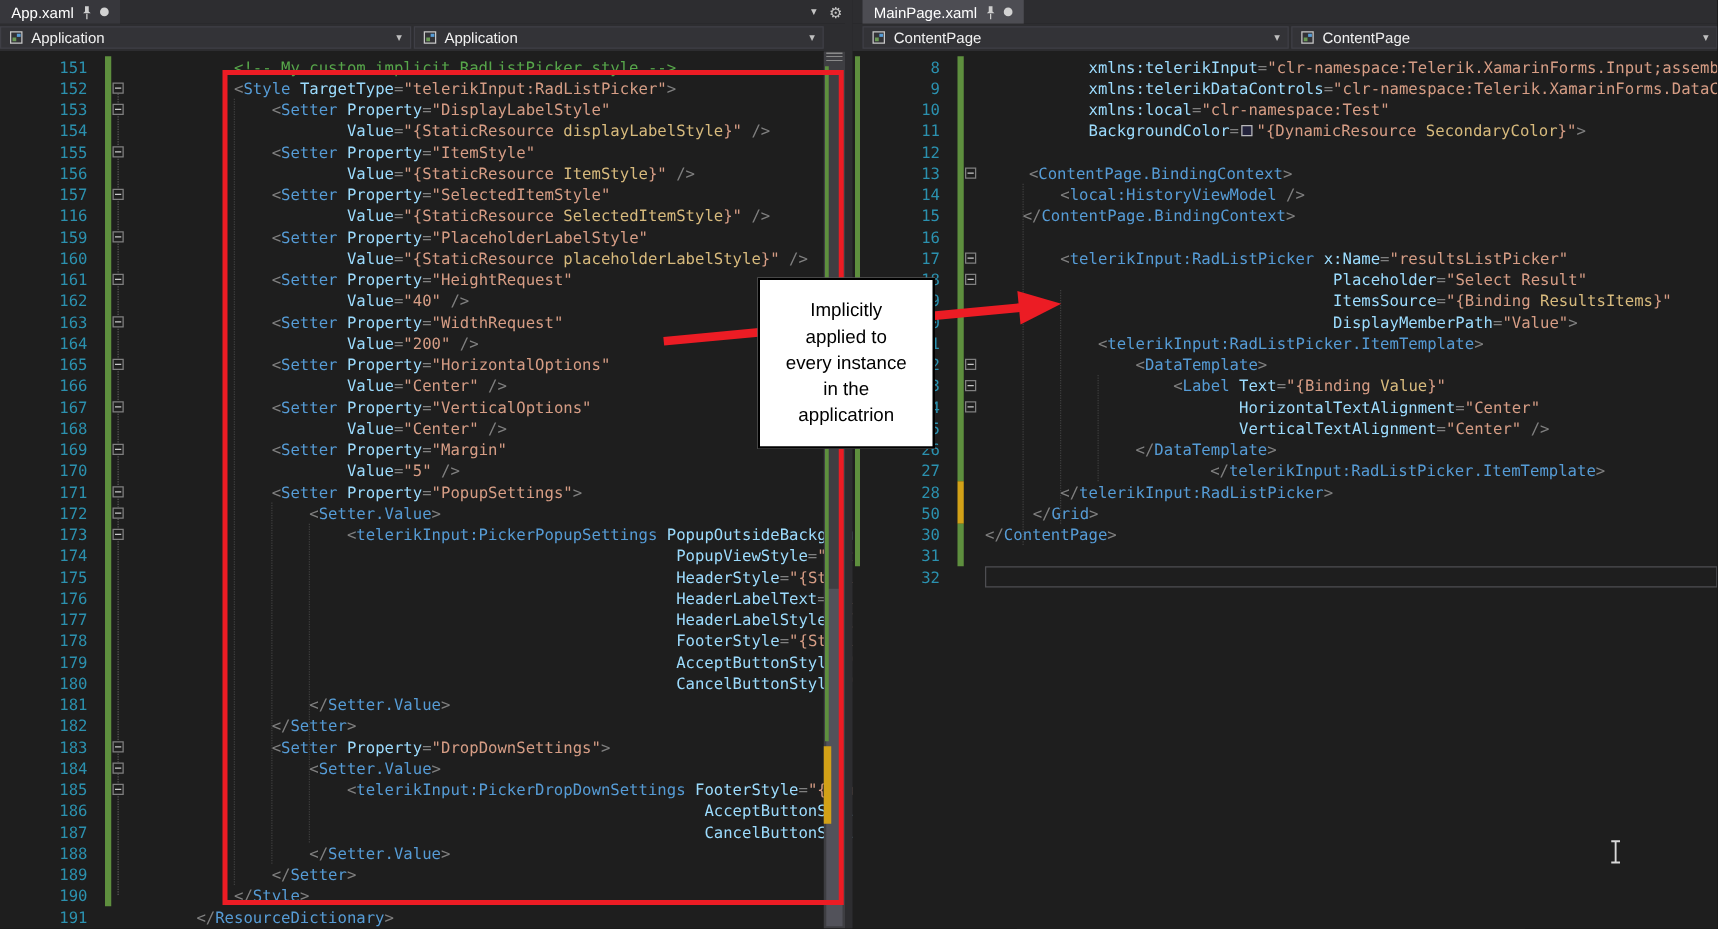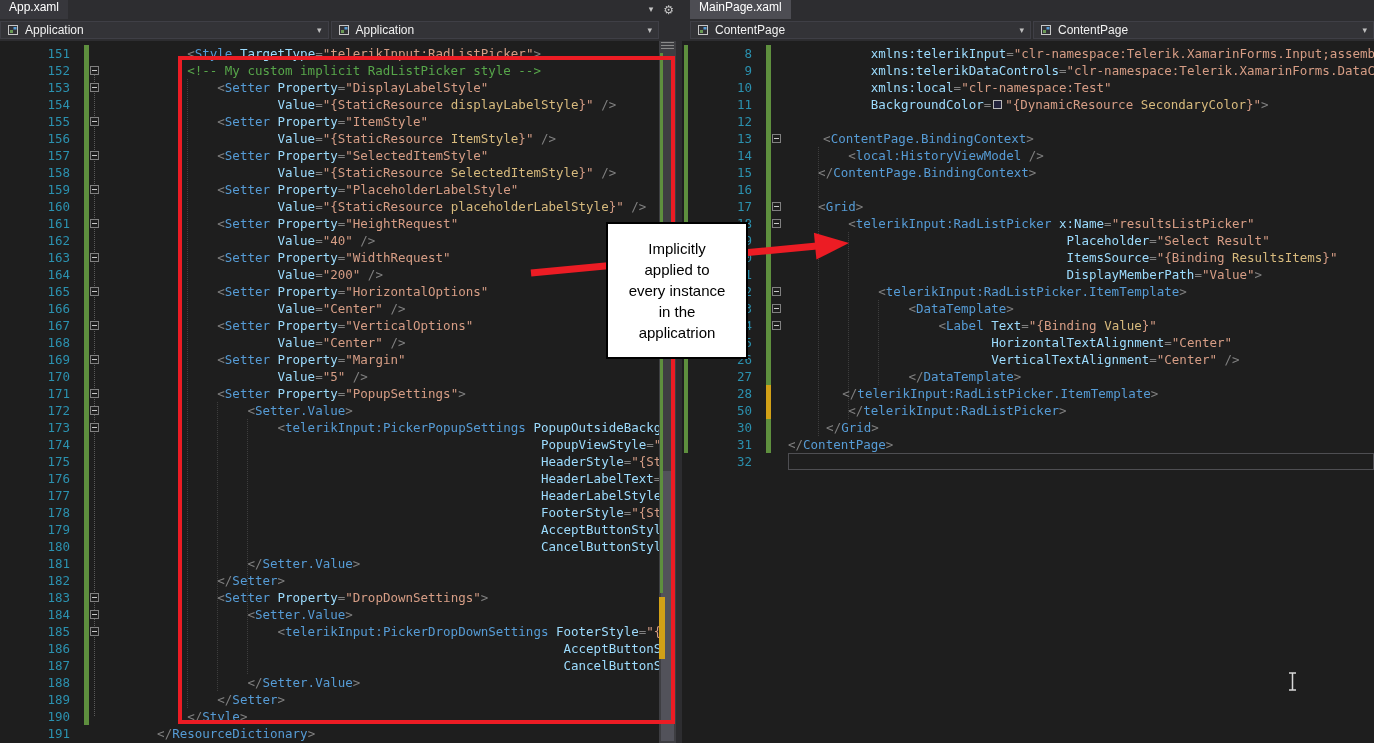--- a/index.html
+++ b/index.html
@@ -10,21 +10,21 @@
     font-family:"Liberation Sans", sans-serif;
   }
   .group { position:absolute; top:0; bottom:0; }
   .group.left  { left:0;    width:682px; }
   .group.right { left:682px; width:692px; }
 
   .tabbar {
     position:absolute; top:0; left:0; right:0; height:19px;
     background:var(--chrome,#2D2D30); display:flex; align-items:stretch;
   }
-  .tab { display:flex; align-items:center; gap:6px; padding:0 9px; font-size:12px; color:#FFFFFF;flex-direction:column; }
+  .tab { display:flex; align-items:center; gap:6px; padding:0 9px; font-size:12px; color:#FFFFFF; }
   .tab.tabL { background:var(--tabL,#37373C); }
   .tab.tabR { background:var(--tabR,#4D4D53); margin-left:8px; }
   .dot { width:7px; height:7px; border-radius:50%; background:#D2D2D2; }
   .tabbar-right { margin-left:auto; display:flex; align-items:center; gap:10px; padding-right:8px; color:#C5C5C5; }
   .tbicon { font-size:12px; line-height:1; }
   .tbicon.chev { font-size:9px; }
 
   .navbar {
     position:absolute; top:19px; left:0; right:0; height:22px;
     background:var(--chrome,#2D2D30); display:flex; gap:2px; padding:2px 0;
@@ -131,21 +131,21 @@
     </div>
     <div class="editor" id="ed-left">
       <div class="nums">
           <div class="num">151</div>
           <div class="num">152</div>
           <div class="num">153</div>
           <div class="num">154</div>
           <div class="num">155</div>
           <div class="num">156</div>
           <div class="num">157</div>
-          <div class="num">158</div>
+          <div class="num">116</div>
           <div class="num">159</div>
           <div class="num">160</div>
           <div class="num">161</div>
           <div class="num">162</div>
           <div class="num">163</div>
           <div class="num">164</div>
           <div class="num">165</div>
           <div class="num">166</div>
           <div class="num">167</div>
           <div class="num">168</div>
@@ -190,22 +190,22 @@
           <div class="obox" style="top: 280px;"></div>
           <div class="obox" style="top: 314px;"></div>
           <div class="obox" style="top: 348px;"></div>
           <div class="obox" style="top: 365px;"></div>
           <div class="obox" style="top: 382px;"></div>
           <div class="obox" style="top: 552px;"></div>
           <div class="obox" style="top: 569px;"></div>
           <div class="obox" style="top: 586px;"></div>
         </div>
       <div class="code">
+          <div class="crow" style="padding-left: 127px;"><span class="tk-c">        &lt;!-- My custom implicit RadListPicker style --&gt;</span></div>
           <div class="crow" style="padding-left: 127px;"><span class="tk-d">        &lt;</span><span class="tk-e">Style</span><span class="tk-t"> </span><span class="tk-a">TargetType</span><span class="tk-d">=</span><span class="tk-v">"telerikInput:RadListPicker"</span><span class="tk-d">&gt;</span></div>
-          <div class="crow" style="padding-left: 127px;"><span class="tk-c">        &lt;!-- My custom implicit RadListPicker style --&gt;</span></div>
           <div class="crow" style="padding-left: 127px;"><span class="tk-d">            &lt;</span><span class="tk-e">Setter</span><span class="tk-t"> </span><span class="tk-a">Property</span><span class="tk-d">=</span><span class="tk-v">"DisplayLabelStyle"</span></div>
           <div class="crow" style="padding-left: 127px;"><span class="tk-t">                    </span><span class="tk-a">Value</span><span class="tk-d">=</span><span class="tk-v">"{StaticResource </span><span class="tk-k">displayLabelStyle</span><span class="tk-v">}"</span><span class="tk-t"> </span><span class="tk-d">/&gt;</span></div>
           <div class="crow" style="padding-left: 127px;"><span class="tk-d">            &lt;</span><span class="tk-e">Setter</span><span class="tk-t"> </span><span class="tk-a">Property</span><span class="tk-d">=</span><span class="tk-v">"ItemStyle"</span></div>
           <div class="crow" style="padding-left: 127px;"><span class="tk-t">                    </span><span class="tk-a">Value</span><span class="tk-d">=</span><span class="tk-v">"{StaticResource </span><span class="tk-k">ItemStyle</span><span class="tk-v">}"</span><span class="tk-t"> </span><span class="tk-d">/&gt;</span></div>
           <div class="crow" style="padding-left: 127px;"><span class="tk-d">            &lt;</span><span class="tk-e">Setter</span><span class="tk-t"> </span><span class="tk-a">Property</span><span class="tk-d">=</span><span class="tk-v">"SelectedItemStyle"</span></div>
           <div class="crow" style="padding-left: 127px;"><span class="tk-t">                    </span><span class="tk-a">Value</span><span class="tk-d">=</span><span class="tk-v">"{StaticResource </span><span class="tk-k">SelectedItemStyle</span><span class="tk-v">}"</span><span class="tk-t"> </span><span class="tk-d">/&gt;</span></div>
           <div class="crow" style="padding-left: 127px;"><span class="tk-d">            &lt;</span><span class="tk-e">Setter</span><span class="tk-t"> </span><span class="tk-a">Property</span><span class="tk-d">=</span><span class="tk-v">"PlaceholderLabelStyle"</span></div>
           <div class="crow" style="padding-left: 127px;"><span class="tk-t">                    </span><span class="tk-a">Value</span><span class="tk-d">=</span><span class="tk-v">"{StaticResource </span><span class="tk-k">placeholderLabelStyle</span><span class="tk-v">}"</span><span class="tk-t"> </span><span class="tk-d">/&gt;</span></div>
           <div class="crow" style="padding-left: 127px;"><span class="tk-d">            &lt;</span><span class="tk-e">Setter</span><span class="tk-t"> </span><span class="tk-a">Property</span><span class="tk-d">=</span><span class="tk-v">"HeightRequest"</span></div>
           <div class="crow" style="padding-left: 127px;"><span class="tk-t">                    </span><span class="tk-a">Value</span><span class="tk-d">=</span><span class="tk-v">"40"</span><span class="tk-t"> </span><span class="tk-d">/&gt;</span></div>
@@ -334,32 +334,31 @@
       <div class="code">
           <div class="crow" style="padding-left: 106px;"><span class="tk-t">           </span><span class="tk-a">xmlns:telerikInput</span><span class="tk-d">=</span><span class="tk-v">"clr-namespace:Telerik.XamarinForms.Input;assembly=Telerik.XamarinForms.Input"</span></div>
           <div class="crow" style="padding-left: 106px;"><span class="tk-t">           </span><span class="tk-a">xmlns:telerikDataControls</span><span class="tk-d">=</span><span class="tk-v">"clr-namespace:Telerik.XamarinForms.DataControls;assembly=Telerik.XamarinForms.DataControls"</span></div>
           <div class="crow" style="padding-left: 106px;"><span class="tk-t">           </span><span class="tk-a">xmlns:local</span><span class="tk-d">=</span><span class="tk-v">"clr-namespace:Test"</span></div>
           <div class="crow" style="padding-left: 106px;"><span class="tk-t">           </span><span class="tk-a">BackgroundColor</span><span class="tk-d">=</span><span class="swatch"></span><span class="tk-v">"{DynamicResource </span><span class="tk-k">SecondaryColor</span><span class="tk-v">}"</span><span class="tk-d">&gt;</span></div>
           <div class="crow" style="padding-left: 106px;"></div>
           <div class="crow" style="padding-left: 99px; margin-left: 12px;"><span class="tk-d">    &lt;</span><span class="tk-e">ContentPage.BindingContext</span><span class="tk-d">&gt;</span></div>
           <div class="crow" style="padding-left: 106px;"><span class="tk-d">        &lt;</span><span class="tk-e">local:HistoryViewModel</span><span class="tk-t"> </span><span class="tk-d">/&gt;</span></div>
           <div class="crow" style="padding-left: 106px;"><span class="tk-d">    &lt;/</span><span class="tk-e">ContentPage.BindingContext</span><span class="tk-d">&gt;</span></div>
           <div class="crow" style="padding-left: 106px;"></div>
-          <div class="crow" style="padding-left: 106px;"><span class="tk-d">    &lt;</span><span class="tk-e">Grid</span><span class="tk-d">&gt;</span></div>
           <div class="crow" style="padding-left: 106px;"><span class="tk-d">        &lt;</span><span class="tk-e">telerikInput:RadListPicker</span><span class="tk-t"> </span><span class="tk-a">x:Name</span><span class="tk-d">=</span><span class="tk-v">"resultsListPicker"</span></div>
           <div class="crow" style="padding-left: 106px;"><span class="tk-t">                                     </span><span class="tk-a">Placeholder</span><span class="tk-d">=</span><span class="tk-v">"Select Result"</span></div>
           <div class="crow" style="padding-left: 106px;"><span class="tk-t">                                     </span><span class="tk-a">ItemsSource</span><span class="tk-d">=</span><span class="tk-v">"{Binding </span><span class="tk-k">ResultsItems</span><span class="tk-v">}"</span></div>
           <div class="crow" style="padding-left: 106px;"><span class="tk-t">                                     </span><span class="tk-a">DisplayMemberPath</span><span class="tk-d">=</span><span class="tk-v">"Value"</span><span class="tk-d">&gt;</span></div>
           <div class="crow" style="padding-left: 106px;"><span class="tk-d">            &lt;</span><span class="tk-e">telerikInput:RadListPicker.ItemTemplate</span><span class="tk-d">&gt;</span></div>
           <div class="crow" style="padding-left: 106px;"><span class="tk-d">                &lt;</span><span class="tk-e">DataTemplate</span><span class="tk-d">&gt;</span></div>
           <div class="crow" style="padding-left: 106px;"><span class="tk-d">                    &lt;</span><span class="tk-e">Label</span><span class="tk-t"> </span><span class="tk-a">Text</span><span class="tk-d">=</span><span class="tk-v">"{Binding </span><span class="tk-k">Value</span><span class="tk-v">}"</span></div>
           <div class="crow" style="padding-left: 106px;"><span class="tk-t">                           </span><span class="tk-a">HorizontalTextAlignment</span><span class="tk-d">=</span><span class="tk-v">"Center"</span></div>
           <div class="crow" style="padding-left: 106px;"><span class="tk-t">                           </span><span class="tk-a">VerticalTextAlignment</span><span class="tk-d">=</span><span class="tk-v">"Center"</span><span class="tk-t"> </span><span class="tk-d">/&gt;</span></div>
           <div class="crow" style="padding-left: 106px;"><span class="tk-d">                &lt;/</span><span class="tk-e">DataTemplate</span><span class="tk-d">&gt;</span></div>
-          <div class="crow" style="padding-left: 70px;"><span class="tk-d">            &lt;/</span><span class="tk-e">telerikInput:RadListPicker.ItemTemplate</span><span class="tk-d">&gt;</span></div>
+          <div class="crow" style="padding-left: 106px; text-align: center;"><span class="tk-d">            &lt;/</span><span class="tk-e">telerikInput:RadListPicker.ItemTemplate</span><span class="tk-d">&gt;</span></div>
           <div class="crow" style="padding-left: 106px;"><span class="tk-d">        &lt;/</span><span class="tk-e">telerikInput:RadListPicker</span><span class="tk-d">&gt;</span></div>
           <div class="crow" style="padding-left: 114px;"><span class="tk-d">    &lt;/</span><span class="tk-e">Grid</span><span class="tk-d">&gt;</span></div>
           <div class="crow" style="padding-left: 106px;"><span class="tk-d">&lt;/</span><span class="tk-e">ContentPage</span><span class="tk-d">&gt;</span></div>
           <div class="crow" style="padding-left: 106px;"></div>
         </div>
     </div>
   </div>
 
   <div class="redrect"></div>
   <svg class="arrow" width="1374" height="743" viewBox="0 0 1374 743">

